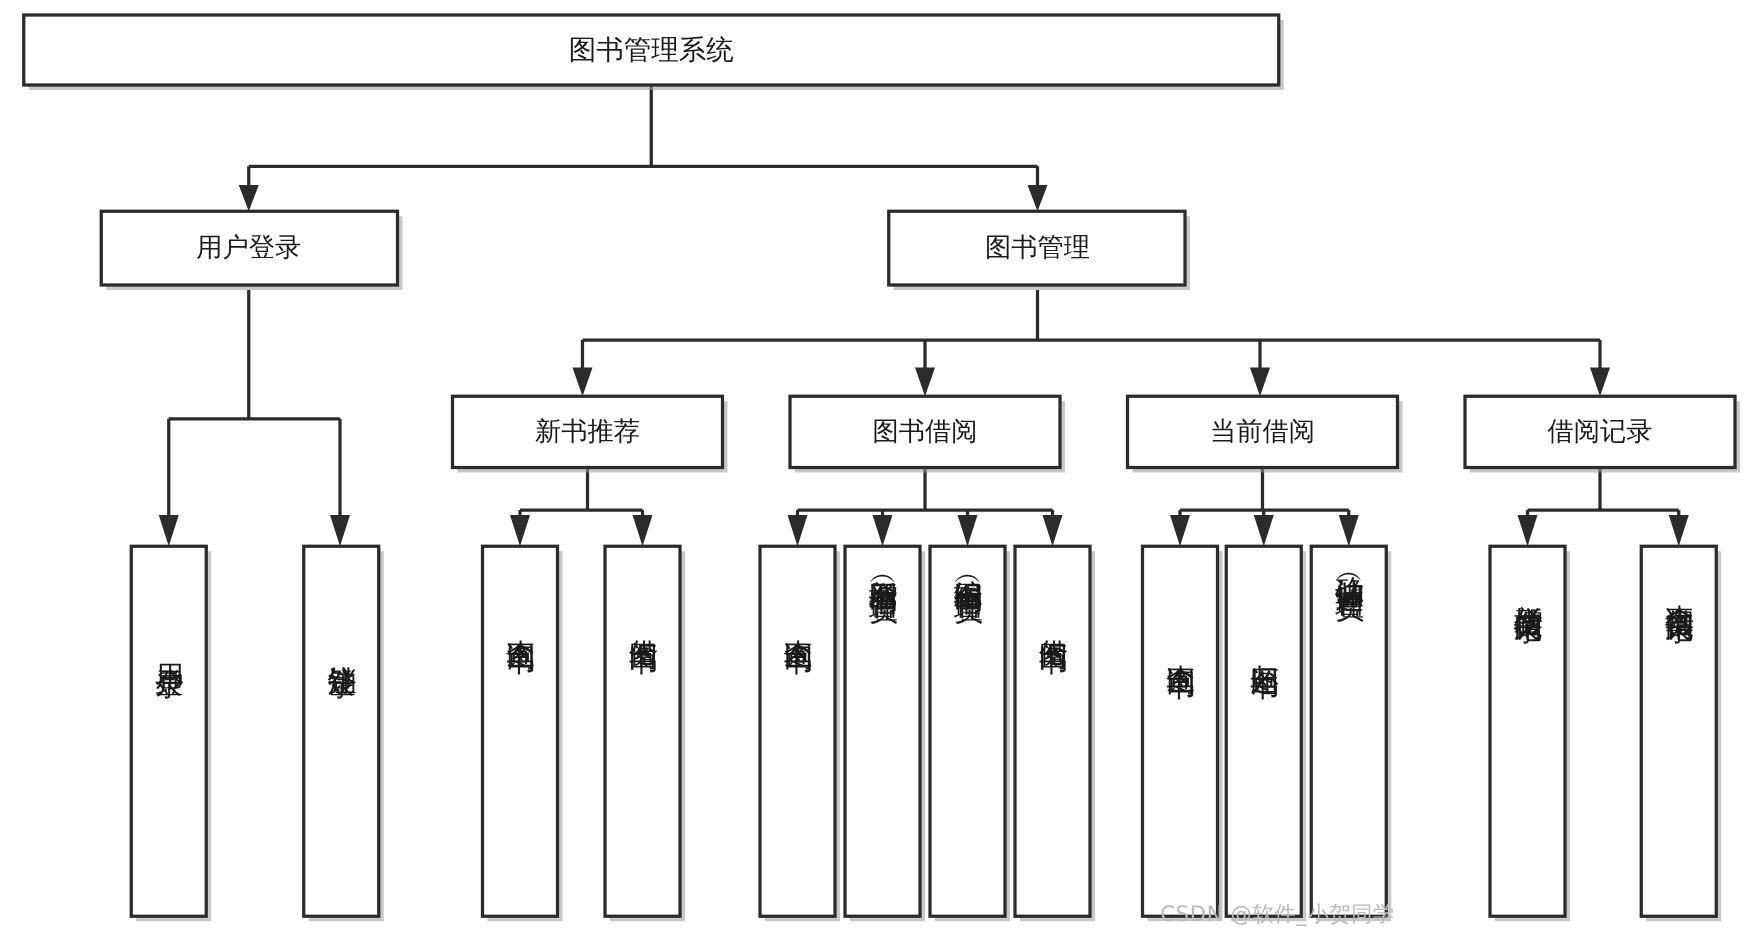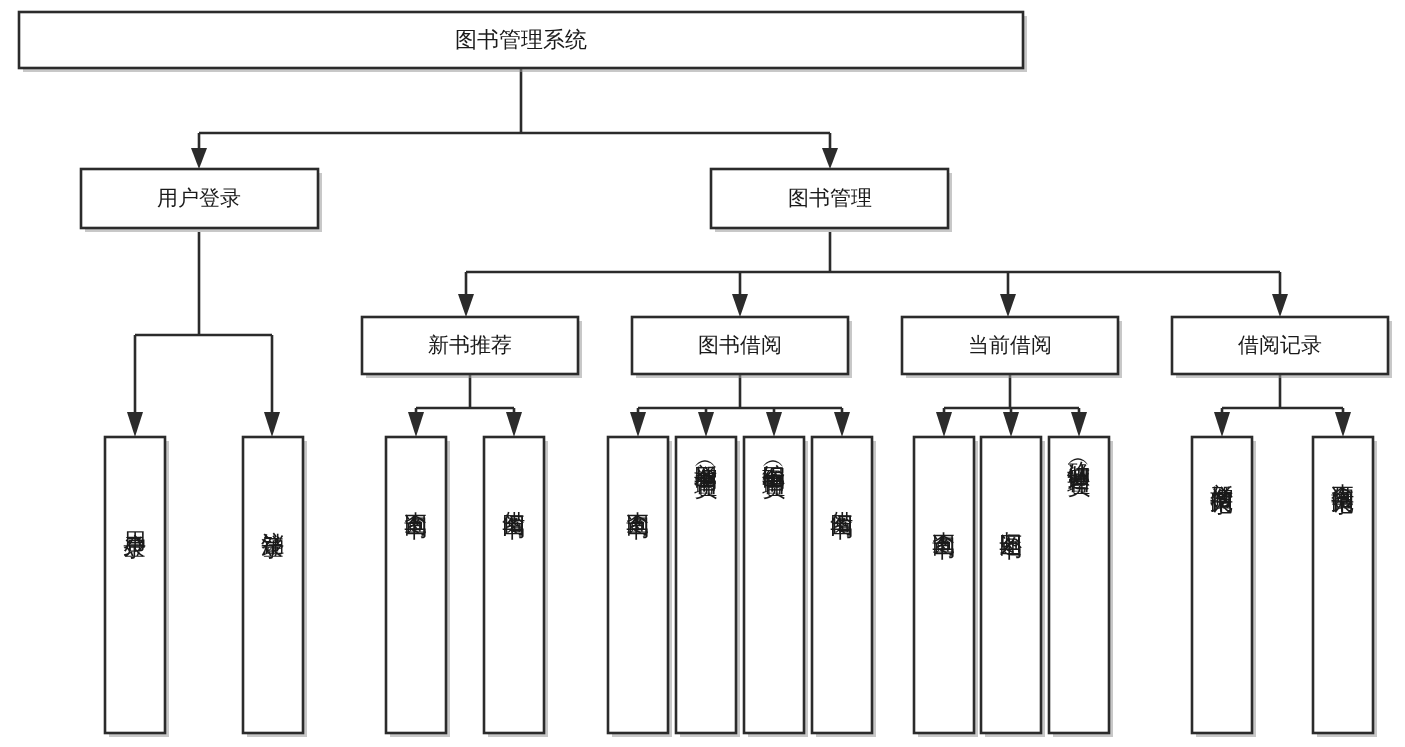--- a/index.html
+++ b/index.html
@@ -280,14 +280,15 @@
   </div>
 
   <div class="leaf-label-wrap" style="left:1192px; top:437px; width:60px; height:296px;">
     <span class="leaf-label" style="margin-top:28px;">新增借阅记录</span>
   </div>
 
   <div class="leaf-label-wrap" style="left:1313px; top:437px; width:60px; height:296px;">
     <span class="leaf-label" style="margin-top:28px;">查询借阅记录</span>
   </div>
 
+  <div class="watermark">CSDN @软件_小贺同学</div>
 
 </div>
 
 </body></html>

